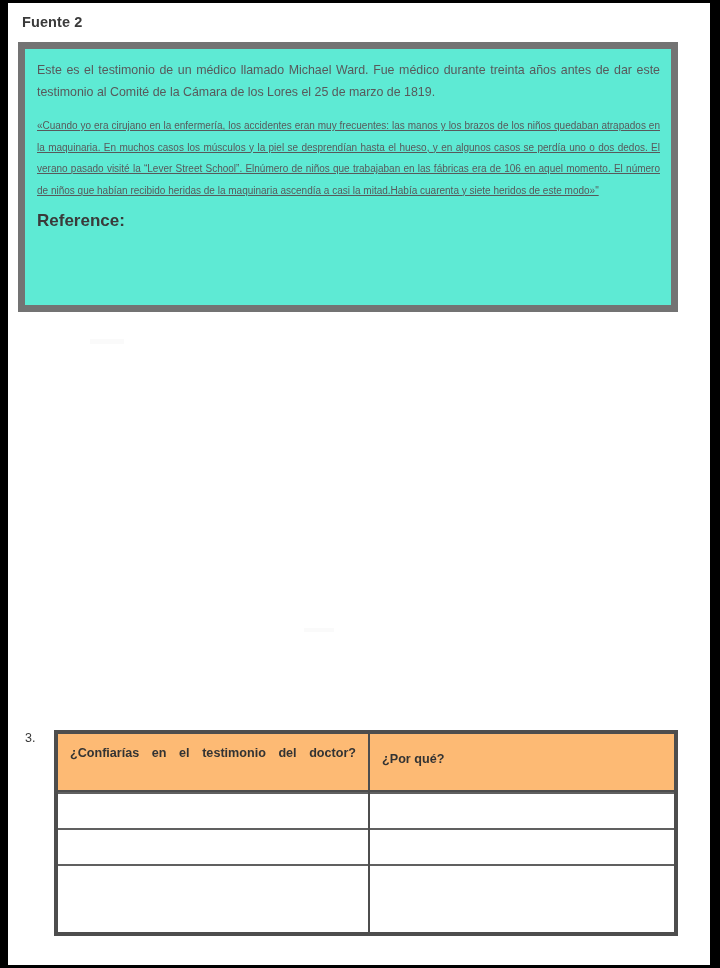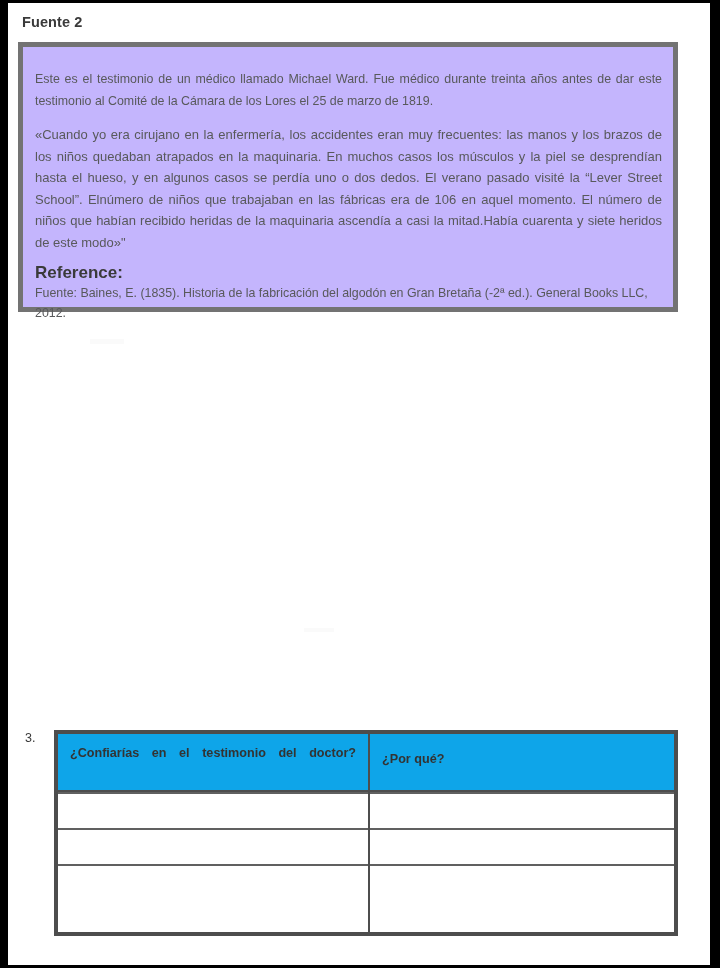--- a/index.html
+++ b/index.html
@@ -37,40 +37,41 @@
     letter-spacing: .1px;
   }
 
   
   #source-box {
     position: absolute;
     left: 10px;
     top: 39px;
     width: 660px;
     height: 270px;
-    border: 5px solid #737373;
-    background: #c4b5fd;
+    border: 7px solid #737373;
+    background: #5eead4;
     box-sizing: border-box;
-    padding: 22px 11px 0 12px;
+    padding: 11px 11px 0 12px;
   }
 
   .body-par {
     color: #58595b;
     font-size: 12.4px;
     line-height: 21.5px;
     text-align: justify;
     margin: 0;
   }
   #intro-paragraph {
     margin-bottom: 12px;
   }
   #quote-paragraph {
-    font-size: 13px;
+    font-size: 10px;
     line-height: 21.5px;
     margin-bottom: 11px;
+    text-decoration: underline;
   }
 
   #reference-label {
     color: #3a3a3a;
     font-size: 17px;
     font-weight: bold;
     margin: 0 0 2px 0;
     line-height: 17px;
   }
   #reference-text {
@@ -117,21 +118,21 @@
     border-collapse: collapse;
     table-layout: fixed;
   }
   #answer-table th,
   #answer-table td {
     border: 2px solid #4d4d4d;
     vertical-align: top;
     padding: 0;
   }
   #answer-table th {
-    background: #0ea5e9;
+    background: #fdba74;
     height: 56px;
   }
   .th-inner {
     padding: 10px 12px 0 12px;
     font-size: 12.6px;
     font-weight: bold;
     color: #333333;
     line-height: 19px;
   }
   #header-cell-question .th-inner {
@@ -162,21 +163,20 @@
 
   <div id="source-heading">Fuente 2</div>
 
   <div id="source-box">
     <p class="body-par" id="intro-paragraph">Este es el testimonio de un médico llamado Michael Ward. Fue médico durante treinta años antes de dar este testimonio al Comité de la Cámara de los Lores el 25 de marzo de 1819.</p>
 
     <p class="body-par" id="quote-paragraph">«Cuando yo era cirujano en la enfermería, los accidentes eran muy frecuentes: las manos y los brazos de los niños quedaban atrapados en la maquinaria. En muchos casos los músculos y la piel se desprendían hasta el hueso, y en algunos casos se perdía uno o dos dedos. El verano pasado visité la “Lever Street School”. Elnúmero de niños que trabajaban en las fábricas era de 106 en aquel momento. El número de niños que habían recibido heridas de la maquinaria ascendía a casi la mitad.Había cuarenta y siete heridos de este modo»"</p>
 
     <p id="reference-label">Reference:</p>
 
-    <p id="reference-text">Fuente: Baines, E. (1835). Historia de la fabricación del algodón en Gran Bretaña (-2ª ed.). General Books LLC, 2012.</p>
   </div>
 
   <div class="artifact" id="artifact-upper"></div>
   <div class="artifact" id="artifact-lower"></div>
 
   <div id="question-number">3.</div>
 
   <div id="answer-table">
     <table>
       <thead>

